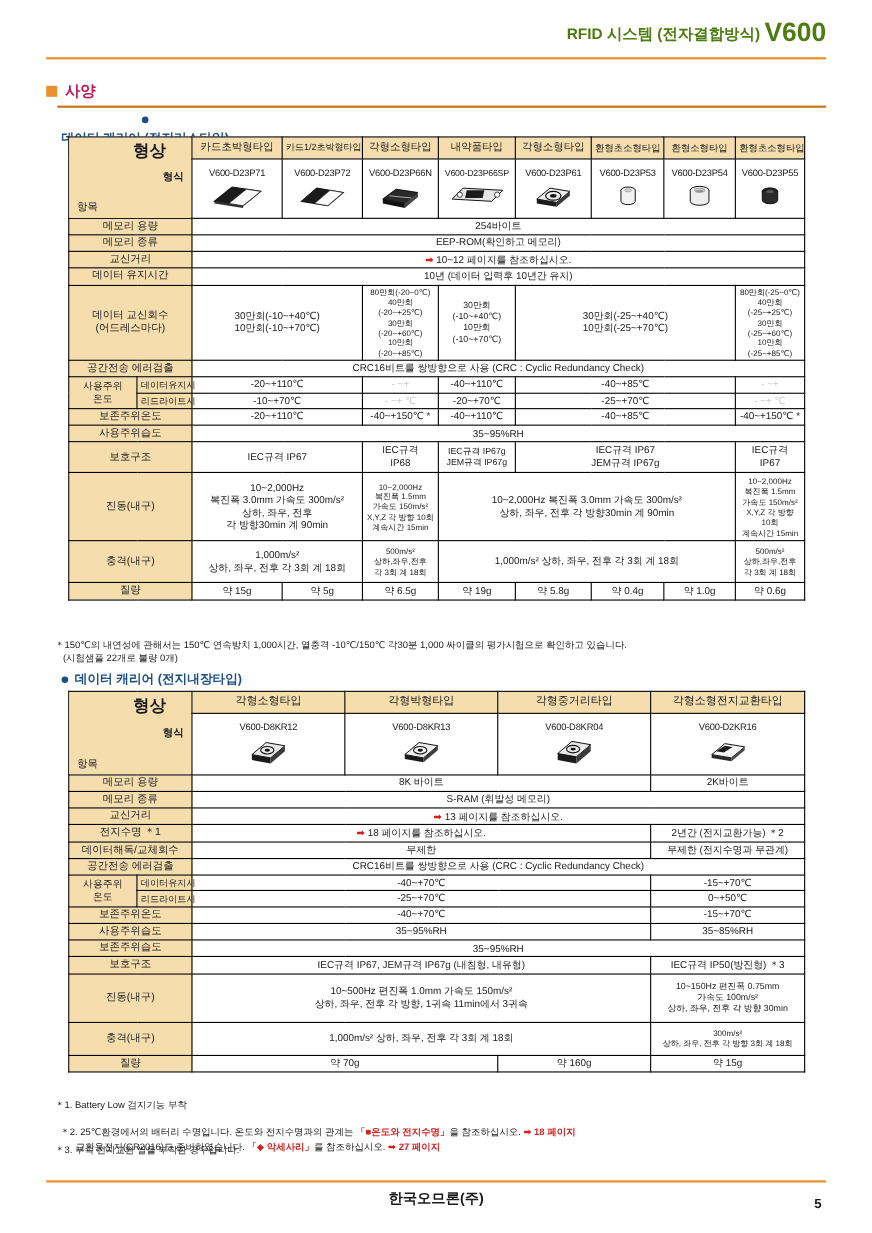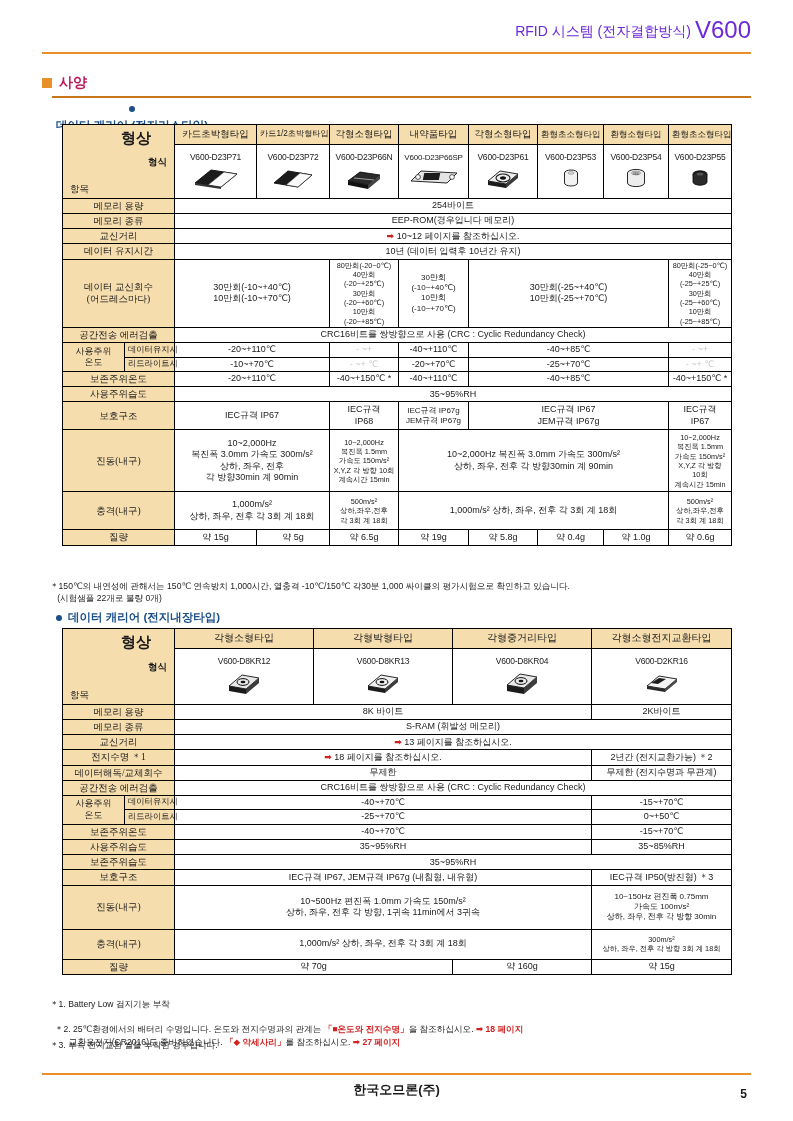--- a/index.html
+++ b/index.html
@@ -17,22 +17,22 @@
 
   
   #page-header {
     position: absolute;
     top: 0; left: 0; right: 0;
     height: 52px;
   }
   #header-title {
     position: absolute;
     right: 42px; top: 16px;
-    color: #6d28d9;
-    font-weight: normal;
+    color: #4d7c0f;
+    font-weight: bold;
     white-space: nowrap;
   }
   #header-title .ht-small { font-size: 14px; letter-spacing: 0px; }
   #header-title .ht-big { font-size: 24px; letter-spacing: 0px; vertical-align: -2px; margin-left: 4px;}
   #header-rule {
     position: absolute;
     left: 42px; right: 42px; top: 52px;
     height: 2px;
     background: #E8912B;
   }
@@ -87,21 +87,20 @@
     font-weight: normal;
     line-height: 1.28;
     word-break: keep-all;
   }
   td.hdr-label, th.hdr-label {
     background: #F6DDAE;
     font-weight: bold;
     text-align: left;
     font-size: 9.5px;
     padding-left: 5px;
-    font-family: Liberation Serif, serif;
   }
   td.hdr-corner {
     background: #F6DDAE;
     position: relative;
     padding: 0;
   }
   .corner-shape { position: relative; width: 100%; height: 100%; }
   .corner-top {
     position: absolute; right: 20px; top: 2px;
     font-weight: bold; font-size: 15px;
@@ -290,21 +289,21 @@
       </td>
     </tr>
 
     <tr>
       <td class="hdr-label" colspan="2">메모리 용량</td>
       <td colspan="8">254바이트</td>
     </tr>
 
     <tr>
       <td class="hdr-label" colspan="2">메모리 종류</td>
-      <td colspan="8">EEP-ROM(경우입니다 메모리)</td>
+      <td colspan="8">EEP-ROM(확인하고 메모리)</td>
     </tr>
 
     <tr>
       <td class="hdr-label" colspan="2">교신거리</td>
       <td colspan="8">
         <span class="arrow-red">➡</span>
         <span>10~12 페이지를 참조하십시오.</span>
       </td>
     </tr>
 

